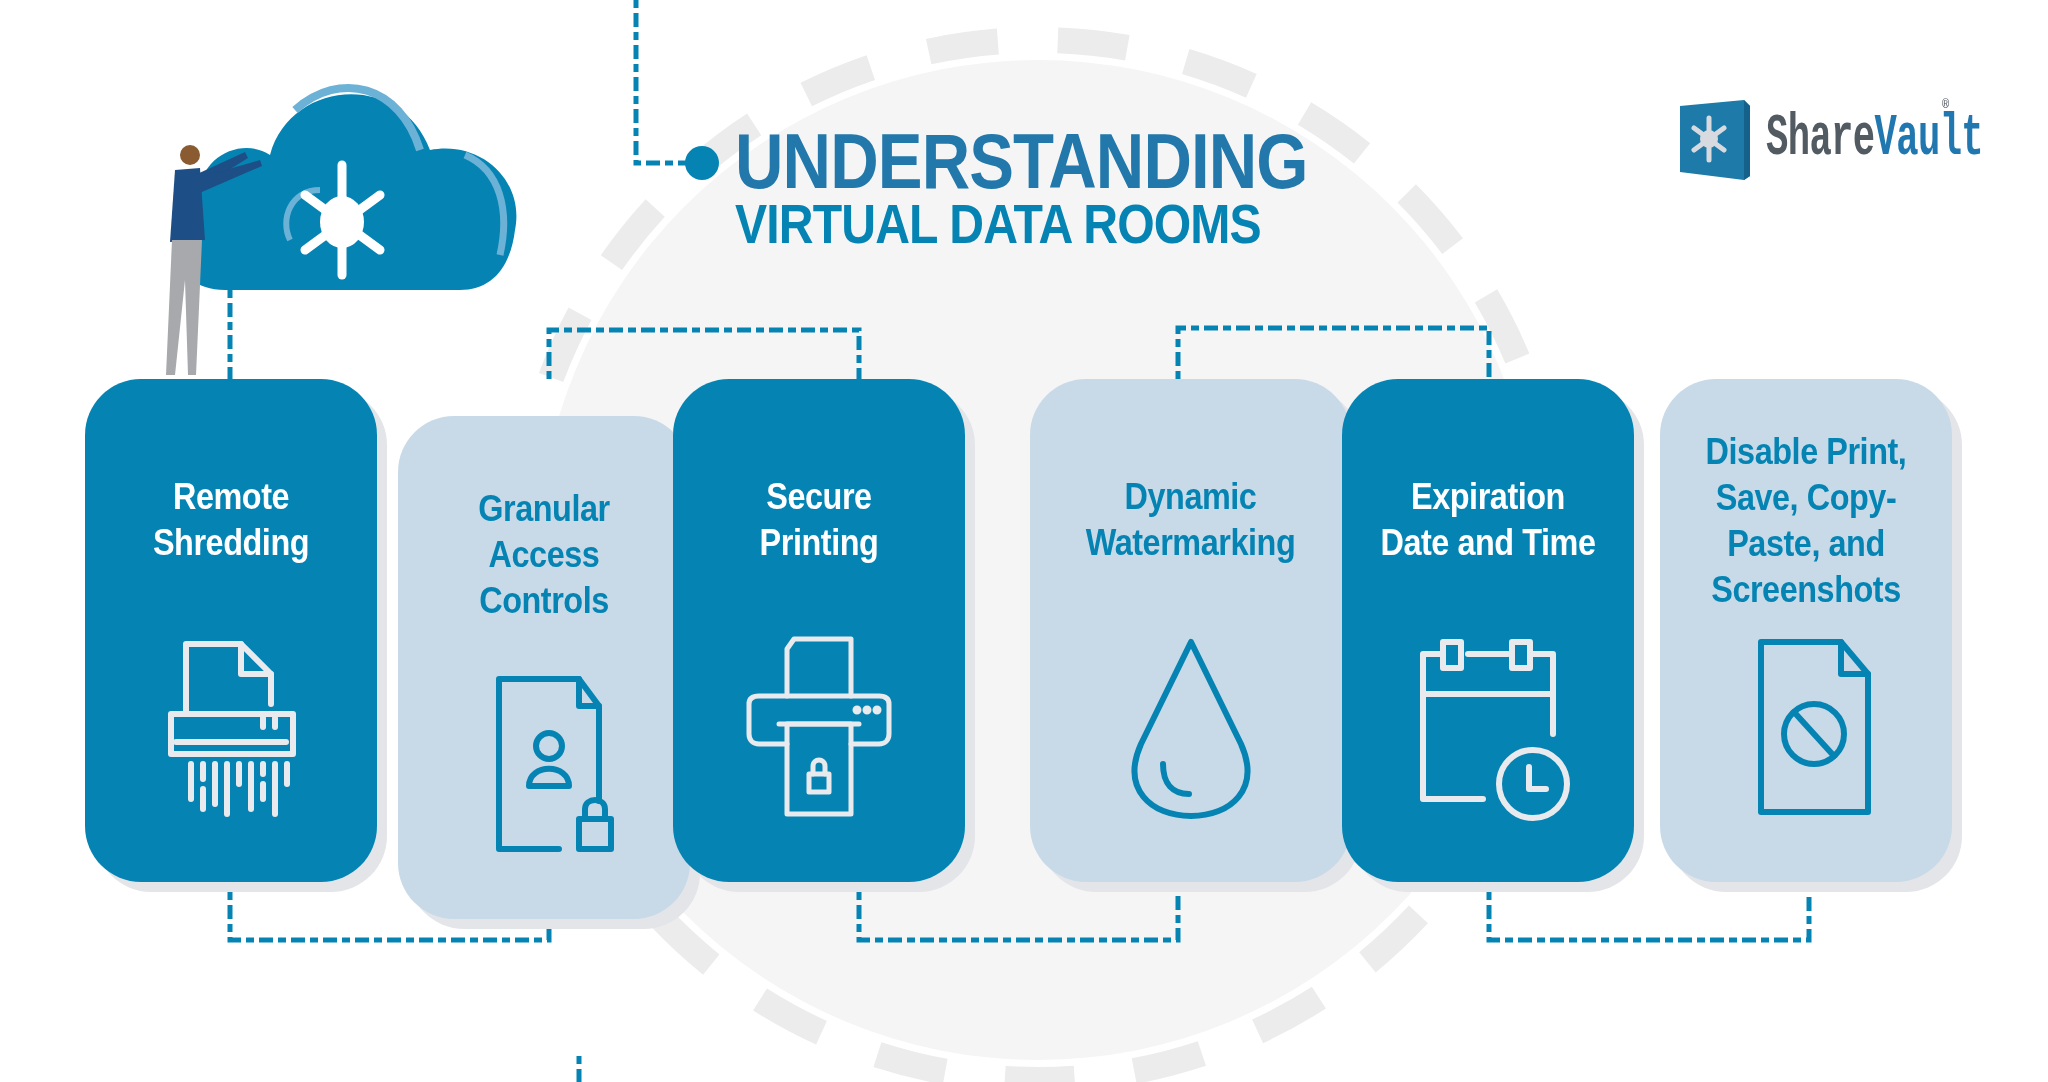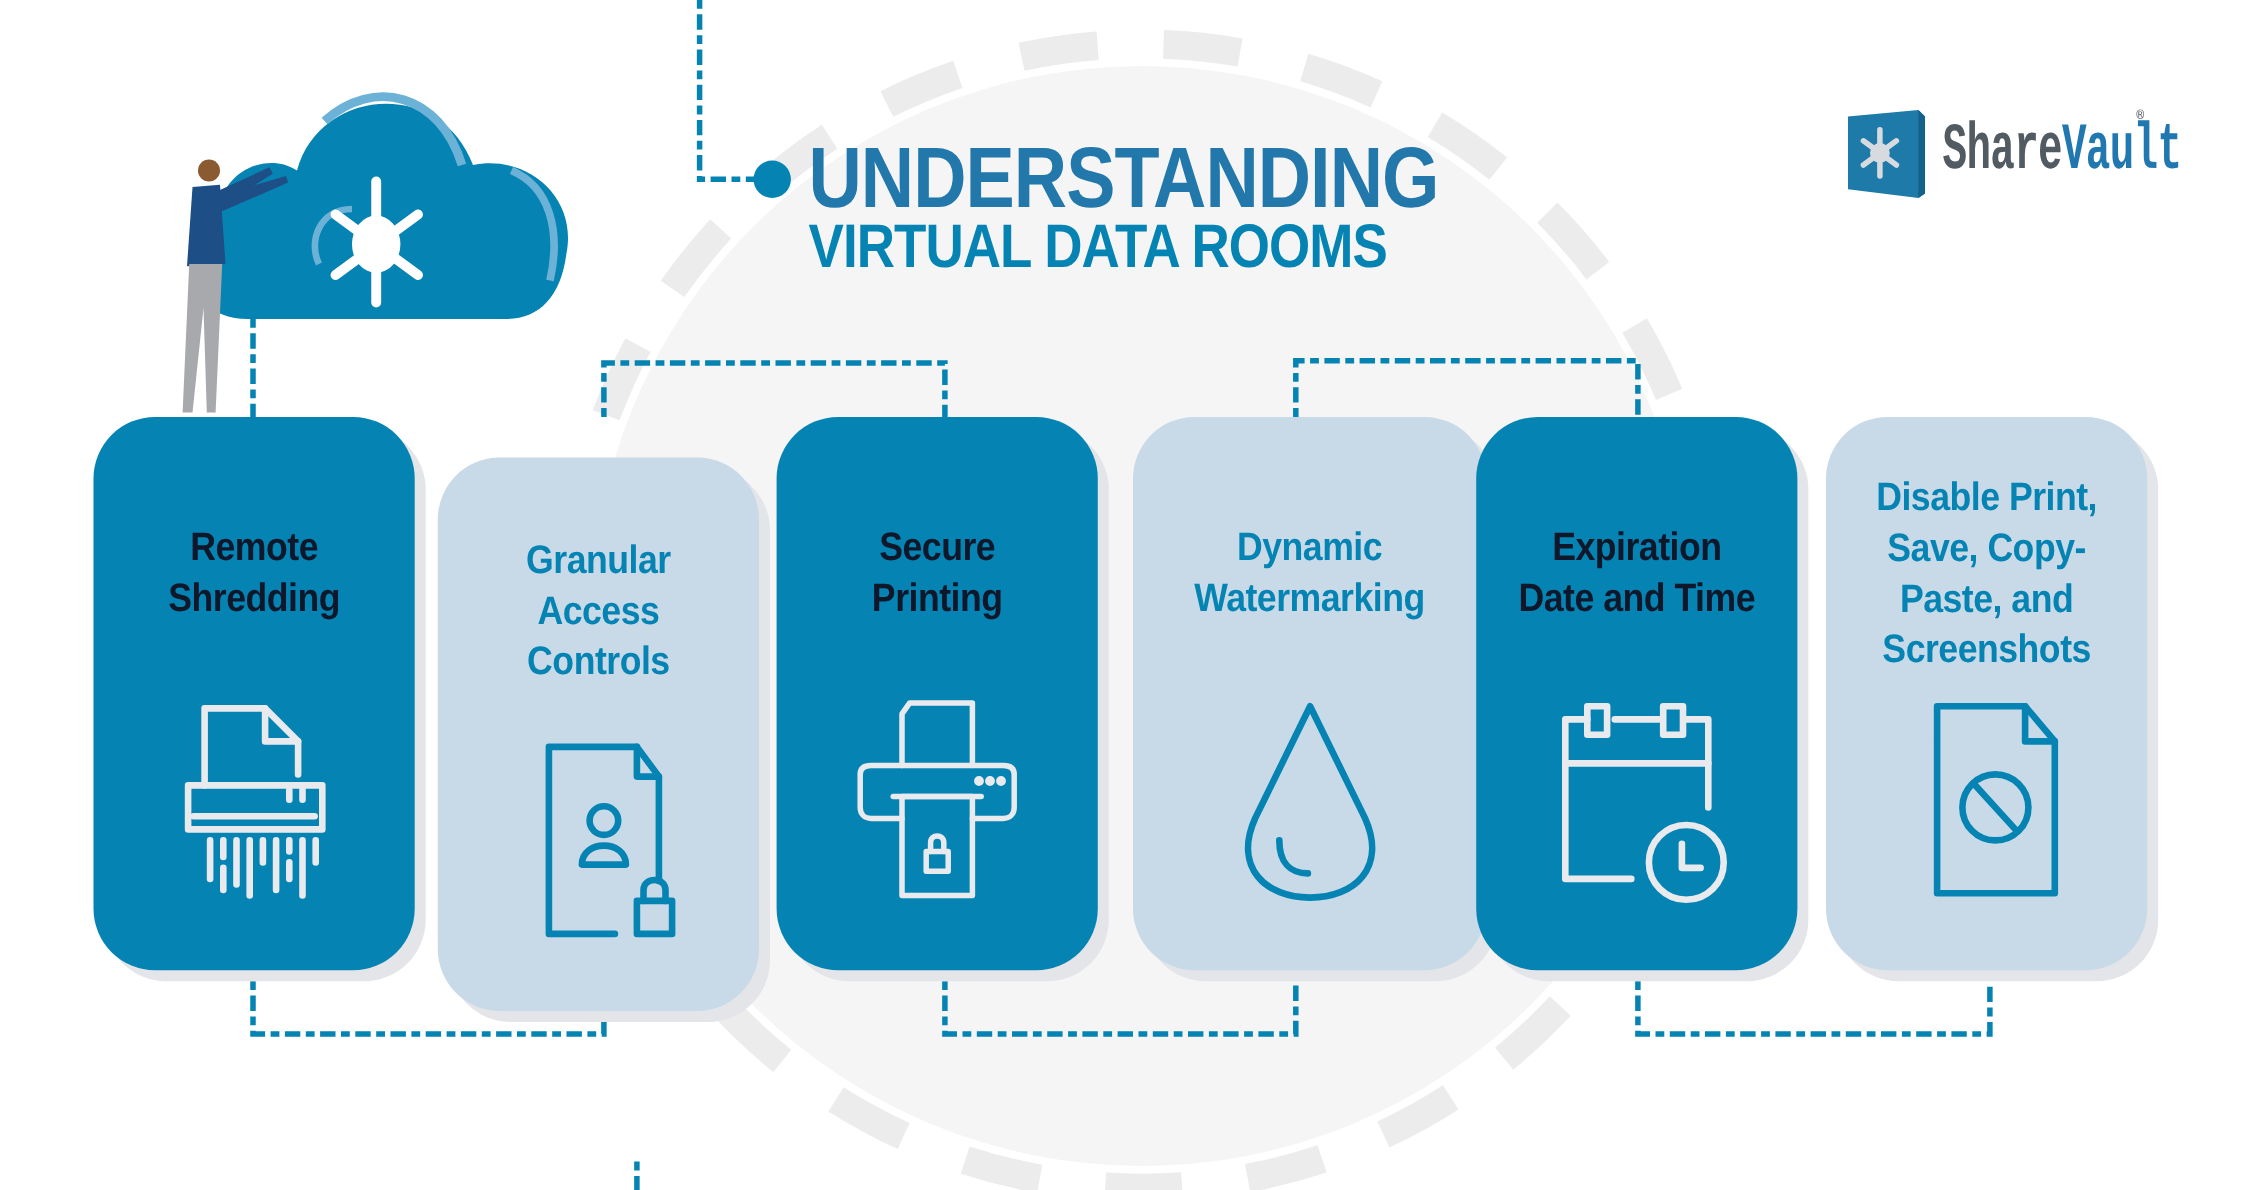--- a/index.html
+++ b/index.html
@@ -3,21 +3,21 @@
 <meta charset="utf-8">
 <style>
   html,body{margin:0;padding:0;background:#ffffff;}
   body{width:2048px;height:1082px;position:relative;overflow:hidden;font-family:"Liberation Sans",sans-serif;}
   .abs{position:absolute;}
   #bgsvg{position:absolute;left:0;top:0;width:2048px;height:1082px;}
   .title{position:absolute;left:735px;width:630px;color:#2278aa;font-family:"Liberation Sans",sans-serif;font-weight:bold;transform-origin:left top;white-space:nowrap;letter-spacing:-1px;}
   .title1{top:122px;font-size:78px;transform:scaleX(0.86);line-height:78px;}
   .title2{top:196px;font-size:56px;transform:scaleX(0.86);line-height:56px;color:#0584b4;}
   .card{position:absolute;top:379px;width:292px;height:503px;border-radius:56px;box-shadow:10px 10px 0 #e4e5e9;}
-  .card.dark{background:#0584b4;color:#0f172a;}
+  .card.dark{background:#0584b4;color:#ffffff;}
   .card.light{background:#c8dae8;color:#0584b4;}
   .card .label{position:absolute;left:0;right:0;text-align:center;font-weight:bold;font-size:36px;line-height:46px;letter-spacing:-0.5px;transform:scaleX(0.9);}
   .card .icon{position:absolute;left:0;right:0;top:255px;height:190px;display:flex;justify-content:center;}
   .card .icon svg{width:200px;height:190px;}
   .logo{position:absolute;left:1676px;top:98px;width:290px;height:82px;font-family:Liberation Mono, monospace;}
   .logo-text{position:absolute;left:90px;top:6px;font-size:60px;font-weight:bold;transform:scaleX(0.62);transform-origin:left top;white-space:nowrap;letter-spacing:-1px;}
   .logo-text .share{color:#525a62;}
   .logo-text .vault{color:#2178b0;}
   .reg{position:absolute;left:266px;top:0px;font-size:12px;color:#525a62;}
 </style>
@@ -119,21 +119,21 @@
       <path d="M115,178 L55,178 L55,8 L135,8 L155,35 L155,130"></path>
         <path d="M135,8 L135,35 L155,35"></path>
       <circle cx="105" cy="75" r="13"></circle>
         <path d="M85,115 C85,92 125,92 125,115 Z"></path>
       <rect x="135" y="148" width="32" height="30"></rect>
         <path d="M141,148 L141,138 C141,126 161,126 161,138 L161,148"></path>
     </svg>
   </div>
 </div>
 
-<div class="card dark" style="left:706px;">
+<div class="card dark" style="left:673px;">
   <div class="label" style="top:95px;">
     <div>Secure</div>
     <div>Printing</div>
   </div>
   <div class="icon">
     <svg viewBox="0 0 200 190" fill="none" stroke="#e9eaee" stroke-width="5" stroke-linecap="round" stroke-linejoin="round">
       <path d="M68,62 L68,15 L75,5 L132,5 L132,62"></path>
       <path d="M68,110 L40,110 C34,110 30,106 30,100 L30,70 C30,64 34,62 40,62 L160,62 C166,62 170,64 170,70 L170,100 C170,106 166,110 160,110 L132,110"></path>
       <line x1="60" y1="90" x2="140" y2="90"></line>
       <rect x="68" y="90" width="64" height="90"></rect>

